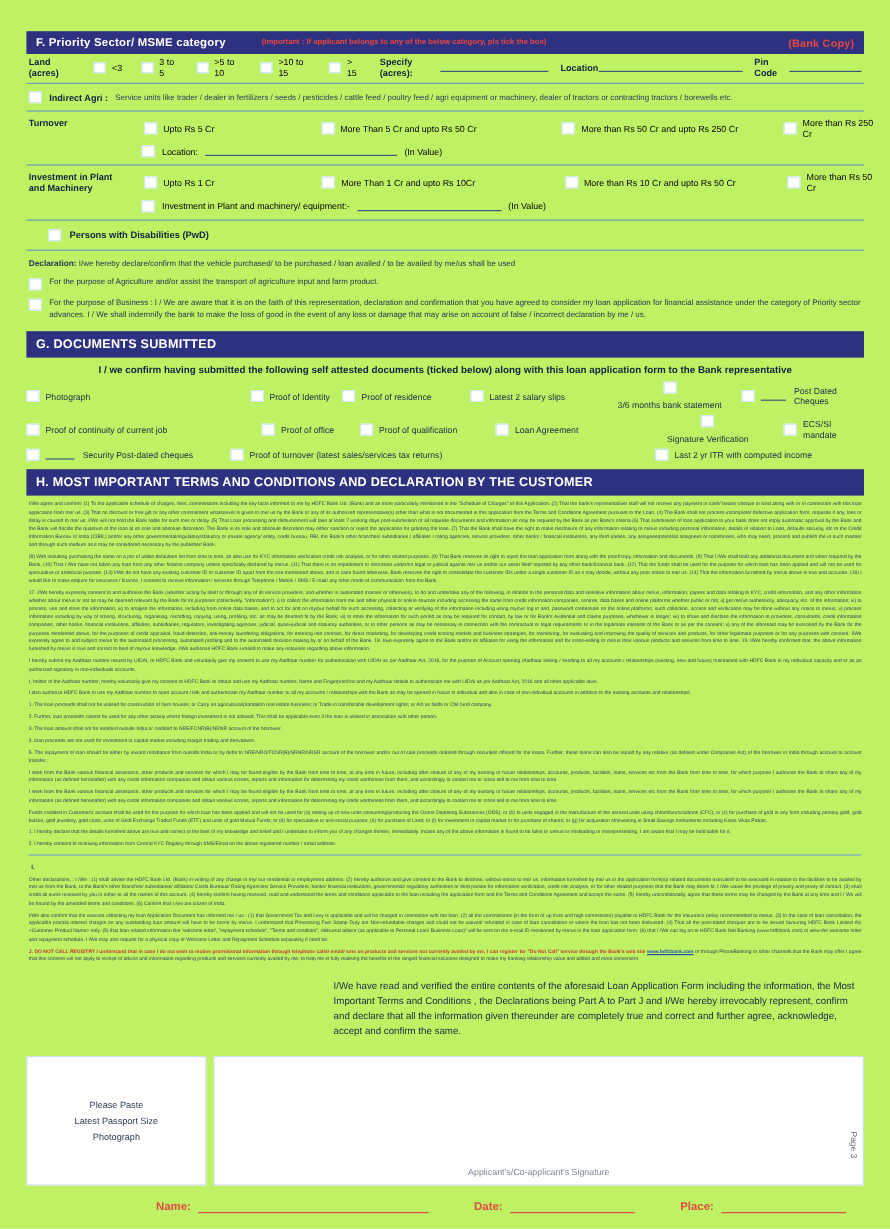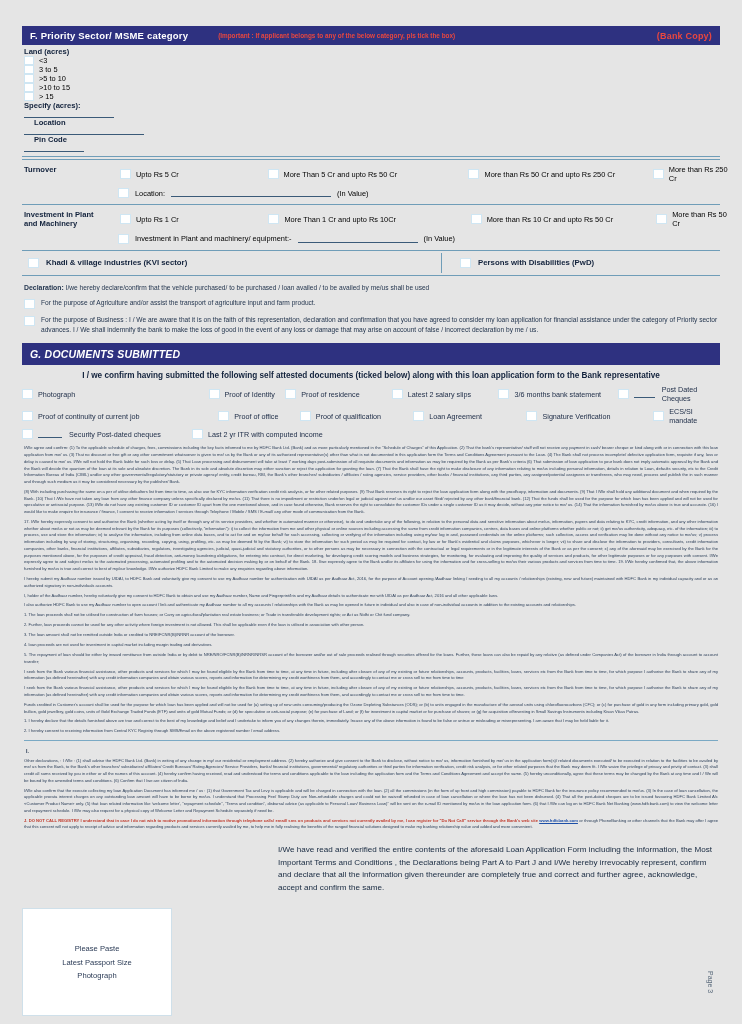--- a/index.html
+++ b/index.html
@@ -5,21 +5,21 @@
   * { box-sizing: border-box; margin: 0; padding: 0; }
   body {
     width: 742px; height: 1024px;
     background: #ffffff;
     font-family: "Liberation Sans", sans-serif;
     overflow: hidden;
   }
   .page {
     position: relative;
     width: 742px; height: 1024px;
-    background: #e5e5e5;
+    background: #bef264;
     padding: 26px 22px 0 22px;
   }
   .sheet { position: relative; width: 698px; }
 
   
   .bar {
     background: #2e3180;
     color: #ffffff;
     font-weight: bold;
     font-size: 9.5px;
@@ -28,21 +28,21 @@
     align-items: center;
     letter-spacing: .2px;
   }
   .bar .imp {
     color: #e8473f; font-weight: bold; font-size: 6.4px;
     margin-left: 30px; letter-spacing: 0;
   }
   .bar .bankcopy {
     margin-left: auto; color: #e8473f; font-weight: bold; font-size: 9px;
   }
-  .bar.tall { font-size: 10.5px; padding: 5px 8px; font-style: italic; }
+  .bar.tall { font-size: 10.5px; padding: 5px 8px; }
 
   
   .cb {
     display: inline-block;
     width: 11px; height: 10px;
     background: #ffffff;
     border: 1px solid #cfe6f3;
     vertical-align: middle;
     flex: none;
   }
@@ -52,21 +52,21 @@
   .row { display: flex; align-items: center; gap: 6px; padding: 4px 2px; font-size: 7.4px; color: #1b2a45; }
   .lbl-b { font-weight: bold; font-size: 7.6px; color: #12223c; }
   .note { font-size: 6.6px; color: #2a3a55; }
   .hr2 { height: 1px; background: #6f9db8; margin: 2px 0; }
 
   .dotline { display:inline-block; border-bottom:1px solid #3a5a78; min-width:74px; height:8px; }
   .dotline.w60{min-width:60px;} .dotline.w90{min-width:90px;}
   .dotline.w120{min-width:120px;} .dotline.w160{min-width:160px;}
 
   
-  .landrow { display: flex; align-items: flex-start; font-size: 7.4px; padding: 2px 2px; flex-direction: column; }
+  .landrow { display: flex; align-items: center; font-size: 7.4px; padding: 2px 2px; }
   .landrow .opt { display: flex; align-items: center; gap: 5px; margin-right: 16px; }
 
   
   .optrow { display: flex; align-items: flex-start; font-size: 7.4px; padding: 3px 2px; }
   .optrow .side { width: 96px; font-weight: bold; font-size: 7.6px; color: #12223c; line-height: 1.25; flex:none;}
   .optrow .opts { display: flex; flex: 1; align-items: center; }
   .optrow .opt { display: flex; align-items: center; gap: 5px; }
   .o1 { width: 160px; } .o2 { width: 218px; } .o3 { width: 200px; } .o4 { width: auto; }
   .subrow { display: flex; align-items: center; font-size: 7.4px; padding: 2px 2px 4px 96px; gap: 6px;}
 
@@ -81,21 +81,21 @@
   .decl .h { font-weight: bold; font-size: 6.9px; }
   .declline { display: flex; align-items: flex-start; gap: 6px; padding: 3px 2px; font-size: 6.6px; line-height:1.45; color:#24364f;}
   .declline .cb { margin-top: 1px; }
 
   
   .docintro { font-weight: bold; font-size: 8.2px; color: #12223c; padding: 6px 2px 3px; text-align: center; }
   .docgrid { font-size: 7.2px; color:#1b2a45; }
   .docline { display: flex; align-items: center; padding: 2px 0; }
   .docline .item { display: flex; align-items: center; gap: 5px; }
   .c1 { width: 170px; } .c2 { width: 118px; padding-left: 33px; } .c3 { width: 118px; }
-  .c4 { width: 118px; } .c5 { width: 132px; } .c6 { width: auto; }
+  .c4 { width: 118px; } .c5 { width: 132px; flex-direction: column; } .c6 { width: auto; }
   .blank { display:inline-block; border-bottom:1px solid #3a5a78; width:24px; height:7px; margin-right:2px;}
 
   
   .terms { font-size: 4.15px; line-height: 1.62; color: #2b3e58; text-align: justify; padding: 4px 2px 0; }
   .terms p { margin-bottom: 3.2px; }
   .terms b { font-weight: bold; }
   .tdiv { height:1px; background:#7aa9c4; margin:5px 0 4px; }
   .terms .lnk { color: #1d4fa8; text-decoration: underline; font-weight: bold;}
   .terms .red { color:#c0392b; }
   .sec-i { font-size: 5.2px; font-weight:bold; color:#24364f; padding:2px 2px;}
@@ -179,20 +179,25 @@
     <span class="lbl-b">Specify (acres):</span>
     <span class="dotline w90"></span>
     <span class="lbl-b" style="margin-left:10px;">Location</span>
     <span class="dotline w120"></span>
     <span class="lbl-b" style="margin-left:10px;">Pin Code</span>
     <span class="dotline w60"></span>
   </div>
 
   <div class="hr2"></div>
 
+  <div class="row">
+    <span class="cb"></span>
+    <span class="lbl-b">Indirect Agri :</span>
+    <span class="note">Service units like trader / dealer in fertilizers / seeds / pesticides / cattle feed / poultry feed / agri equipment or machinery, dealer of tractors or contracting tractors / borewells etc.</span>
+  </div>
 
   <div class="hr2"></div>
 
   <div class="optrow">
     <span class="side">Turnover</span>
     <span class="opts">
       <span class="opt o1">
             <span class="cb"></span>
             <span>Upto Rs 5 Cr</span>
           </span>
@@ -246,24 +251,20 @@
   <div class="subrow">
     <span class="cb"></span>
     <span>Investment in Plant and machinery/ equipment:-</span>
     <span class="dotline w120"></span>
     <span>(In Value)</span>
   </div>
 
   <div class="hr2"></div>
 
   <div class="kvirow">
-    <div class="kvi-l">
-      <span class="cb"></span>
-      <span>Khadi &amp; village industries (KVI sector)</span>
-    </div>
     <div class="kvi-r">
       <span class="cb"></span>
       <span>Persons with Disabilities (PwD)</span>
     </div>
   </div>
 
   <div class="hr2"></div>
 
   <div class="decl">
     <span class="h">Declaration:</span>
@@ -337,27 +338,34 @@
             <span class="cb"></span>
             <span>ECS/SI mandate</span>
           </span>
     </div>
     <div class="docline">
       <span class="item c1">
             <span class="cb"></span>
             <span class="blank"></span>
             <span>Security Post-dated cheques</span>
           </span>
+      <span class="item" style="width:354px;">
+            <span class="cb"></span>
+            <span>Proof of turnover (latest sales/services tax returns)</span>
+          </span>
       <span class="item c6">
             <span class="cb"></span>
             <span>Last 2 yr ITR with computed income</span>
           </span>
     </div>
   </div>
 
+  <div class="bar tall" style="margin-top:5px;">
+    <span>H. MOST IMPORTANT TERMS AND CONDITIONS AND DECLARATION BY THE CUSTOMER</span>
+  </div>
 
   <div class="terms">
     <p>I/We agree and confirm: (1) To the applicable schedule of charges, fees, commissions including the key facts informed to me by HDFC Bank Ltd. (Bank) and as more particularly mentioned in the "Schedule of Charges" of this Application. (2) That the bank's representative/ staff will not receive any payment in cash/ bearer cheque or kind along with or in connection with this loan application from me/ us. (3) That no discount or free gift or any other commitment whatsoever is given to me/ us by the Bank or any of its authorized representative(s) other than what is not documented in this application form the Terms and Conditions Agreement pursuant to the Loan. (4) The Bank shall not process incomplete/ defective application form, requisite if any, loss or delay is caused to me/ us. I/We will not hold the Bank liable for such loss or delay. (5) That Loan processing and disbursement will take at least 7 working days post-submission of all requisite documents and information as may be required by the Bank as per Bank's criteria (6) That submission of loan application to your bank does not imply automatic approval by the Bank and the Bank will decide the quantum of the loan at its sole and absolute discretion. The Bank in its sole and absolute discretion may either sanction or reject the application for granting the loan. (7) That the Bank shall have the right to make disclosure of any information relating to me/us including personal information, details in relation to Loan, defaults security, etc to the Credit Information Bureau of India (CIBIL) and/or any other governmental/regulatory/statutory or private agency/ entity, credit bureau, RBI, the Bank's other branches/ subsidiaries / affiliates / rating agencies, service providers, other banks / financial institutions, any third parties, any assignee/potential assignees or transferees, who may need, process and publish the  in such manner and through such medium as it may be considered necessary by the publisher/ Bank.</p>
     <p>(8) With including purchasing the same on a per of utilise defaulters list from time to time, as also use for KYC information verification credit risk analysis, or for other related purposes. (9) That Bank reserves its right to reject the loan application form along with the proof/copy, information and documents. (9) That I /We shall hold any additional document and when required by the Bank. (10) That I /We have not taken any loan from any other finance company unless specifically declared by me/us. (11) That there is no impediment or restriction under/on legal or judicial against me/ us and/or our asset filed/ rejected by any other bank/financial bank. (12) That the funds shall be used for the purpose for which loan has been applied and will not be used for speculative or antisocial purpose. (13) I/We do not have any existing customer ID or customer ID apart from the one mentioned above, and in case found otherwise, Bank reserves the right to consolidate the customer IDs under a single customer ID as it may decide, without any prior notice to me/ us. (14) That the information furnished by me/us above is true and accurate. (16) I would like to make enquire for insurance / finance, I consent to receive information / services through Telephone / Mobile / SMS / E-mail/ any other mode of communication from the Bank.</p>
     <p>17. I/We hereby expressly consent to and authorise the Bank (whether acting by itself or through any of its service providers, and whether in automated manner or otherwise), to do and undertake any of the following, in relation to the personal data and sensitive information about me/us, information, papers and data relating to KYC, credit information, and any other information whether about me/us or not as may be deemed relevant by the Bank for its purposes (collectively, "information"): i) to collect the information from me and other physical or online sources including accessing the same from credit information companies, centres, data bases and online platforms whether public or not; ii) get me/us authenticity, adequacy, etc. of the information; iii) to process, use and store the information; iv) to analyse the information, including from online data bases, and to act for and on my/our behalf for such accessing, collecting or verifying of the information including using my/our log in and, password credentials on the online platforms; such collection, access and verification may be done without any notice to me/us; v) process information including by way of storing, structuring, organising, recording, copying, using, profiling, etc. as may be deemed fit by the Bank; vi) to store the information for such period as may be required for contact, by law or for Bank's evidential and claims purposes, whichever is longer; vii) to share and disclose the information to providers, consultants, credit information companies, other banks, financial institutions, affiliates, subsidiaries, regulators, investigating agencies, judicial, quasi-judicial and statutory authorities, or to other persons as may be necessary in connection with the contractual or legal requirements or in the legitimate interests of the Bank or as per the consent; x) any of the aforesaid may be exercised by the Bank for the purposes mentioned above, for the purposes of credit appraisal, fraud detection, anti-money laundering obligations, for entering into contract, for direct marketing, for developing credit scoring models and business strategies, for monitoring, for evaluating and improving the quality of services and products, for other legitimate purposes or for any purposes with consent. I/We expressly agree to and subject me/us to the automated processing, automated profiling and to the automated decision making by or on behalf of the Bank. 18. I/we expressly agree to the Bank and/or its affiliates for using the information and for cross-selling to me/us their various products and services from time to time. 19. I/We hereby confirmed that, the above information furnished by me/us is true and correct to best of my/our knowledge. I/We authorize HDFC Bank Limited to make any enquiries regarding above information.</p>
     <p>I hereby submit my Aadhaar number issued by UIDAI, to HDFC Bank and voluntarily give my consent to use my Aadhaar number for authentication with UIDAI as per Aadhaar Act, 2016, for the purpose of Account opening /Aadhaar linking / seeding to all my accounts / relationships (existing, new and future) maintained with HDFC Bank in my individual capacity and or as an authorized signatory in non-individuals accounts.</p>
     <p>I, holder of the Aadhaar number, hereby voluntarily give my consent to HDFC Bank to obtain and use my Aadhaar number, Name and Fingerprint/Iris and my Aadhaar details to authenticate me with UIDAI as per Aadhaar Act, 2016 and all other applicable laws.</p>
     <p>I also authorize HDFC Bank to use my Aadhaar number to open account / link and authenticate my Aadhaar number to all my accounts / relationships with the Bank as may be opened in future in individual and also in case of non-individual accounts in addition to the existing accounts and relationships.</p>
     <p>1. The loan proceeds shall not be utilised for construction of farm houses; or Carry on agricultural/plantation real estate business; or Trade in transferable development rights; or Act as Nidhi or Chit fund company.</p>
     <p>2. Further, loan proceeds cannot be used for any other activity where foreign investment is not allowed. This shall be applicable even if the loan is utilised in association with other person.</p>
@@ -379,20 +387,23 @@
   <div class="verif" style="padding-left:256px;">I/We have read and verified the entire contents of the aforesaid Loan Application Form including the information, the Most Important Terms and Conditions , the Declarations being Part A to Part J and I/We hereby irrevocably represent, confirm and declare that all the information given thereunder are completely true and correct and further agree, acknowledge, accept and confirm the same.</div>
 
   <div class="bottom">
     <div class="photobox">
       <span>
         <span>Please Paste</span><br>
         <span>Latest Passport Size</span><br>
         <span>Photograph</span>
       </span>
     </div>
+    <div class="signbox">
+      <span>Applicant's/Co-applicant's Signature</span>
+    </div>
   </div>
 
   <div class="namerow">
     <span>Name:</span>
     <span class="ul u-name"></span>
     <span class="gap"></span>
     <span>Date:</span>
     <span class="ul u-date"></span>
     <span class="gap"></span>
     <span>Place:</span>

